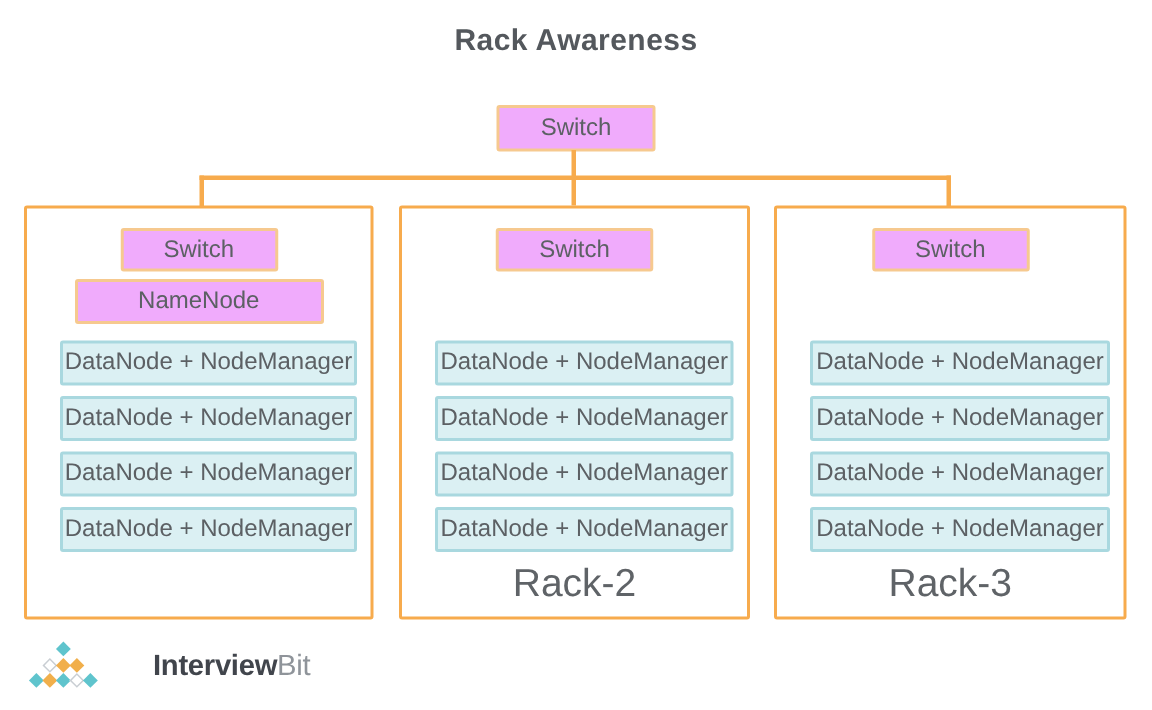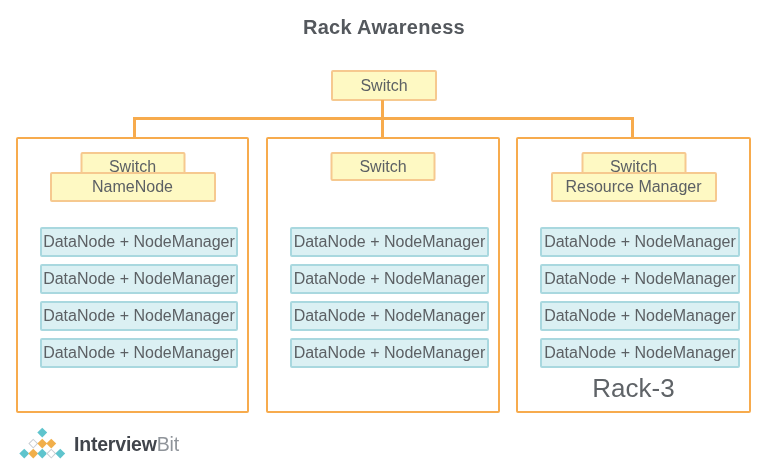--- a/index.html
+++ b/index.html
@@ -17,48 +17,48 @@
     color:#54585d;
   }
   
   .line{position:absolute;background:#f7ab4d;}
   .v-mid{left:381px;top:100px;width:3px;height:37px;}
   .h-main{left:133px;top:117px;width:501px;height:3px;}
   .v-left{left:133px;top:117px;width:3px;height:21px;}
   .v-right{left:631px;top:117px;width:3px;height:21px;}
   
   .obox{
-    background:#fef9c3;border:2px solid #f6c98f;border-radius:2px;
+    background:#f0abfc;border:2px solid #f6c98f;border-radius:2px;
     display:flex;align-items:center;justify-content:center;
     color:#5c6064;font-size:16px;box-sizing:border-box;
   }
   .tbox{
     background:#dbf0f3;border:2px solid #a9d8df;border-radius:2px;
     display:flex;align-items:center;justify-content:center;
     color:#5c6064;font-size:16px;box-sizing:border-box;
   }
   .top-switch{position:absolute;left:331px;top:70px;width:106px;height:31px;}
   .rack{
     position:absolute;top:137px;height:276px;
     background:#ffffff;border:2px solid #f7ab4d;border-radius:2px;
     box-sizing:border-box;
   }
   .rack-1{left:16px;width:233px;}
   .rack-2{left:266px;width:234px;}
   .rack-3{left:516px;width:235px;}
   .rack .r-switch{position:absolute;top:13px;left:50%;transform:translateX(-50%);width:105px;height:29px;}
-  .rack .r-master{position:absolute;top:33px;left:50%;transform:translateX(-50%);width:166px;height:30px;align-items:center;}
+  .rack .r-master{position:absolute;top:47px;left:50%;transform:translateX(-50%);width:166px;height:30px;align-items:center;}
   .rack .r-node{position:absolute;left:22px;right:9px;height:30px;}
   .rack .n1{top:88px;} .rack .n2{top:125px;} .rack .n3{top:162px;} .rack .n4{top:199px;}
   .rack .r-label{
     position:absolute;top:234px;left:0;width:100%;
     text-align:center;font-size:26px;color:#5f6367;
   }
   
-  .logo{position:absolute;left:20px;top:428px;display:flex;align-items:center;}
+  .logo{position:absolute;left:20px;top:428px;display:flex;align-items:center;gap:28px;}
   .pyramid{width:45px;height:32px;display:flex;flex-direction:column;align-items:center;}
   .prow{display:flex;height:9px;margin-top:1.5px;}
   .prow:first-child{margin-top:0;}
   .cell{width:9px;height:9px;position:relative;}
   .dia{position:absolute;left:1px;top:1px;width:6.5px;height:6.5px;transform:rotate(45deg);}
   .d-teal{background:#5fc4cd;}
   .d-orange{background:#f1af4b;}
   .d-white{background:#ffffff;border:1px solid #c9ced3;box-sizing:border-box;}
   .logo-text{margin-left:9px;font-size:19.5px;letter-spacing:-.2px;}
   .logo-bold{font-weight:700;color:#41454c;}
@@ -110,28 +110,26 @@
     </div>
     <div class="tbox r-node n2">
       <span>DataNode + NodeManager</span>
     </div>
     <div class="tbox r-node n3">
       <span>DataNode + NodeManager</span>
     </div>
     <div class="tbox r-node n4">
       <span>DataNode + NodeManager</span>
     </div>
+    <div class="r-label">Rack-2</div>
   </div>
 
   <div class="rack rack-3">
     <div class="obox r-switch">
       <span>Switch</span>
-    </div>
-    <div class="obox r-master">
-      <span>Resource Manager</span>
     </div>
     <div class="tbox r-node n1">
       <span>DataNode + NodeManager</span>
     </div>
     <div class="tbox r-node n2">
       <span>DataNode + NodeManager</span>
     </div>
     <div class="tbox r-node n3">
       <span>DataNode + NodeManager</span>
     </div>

